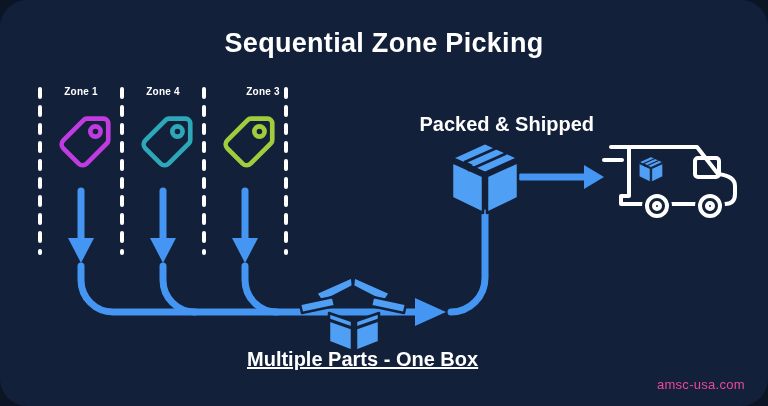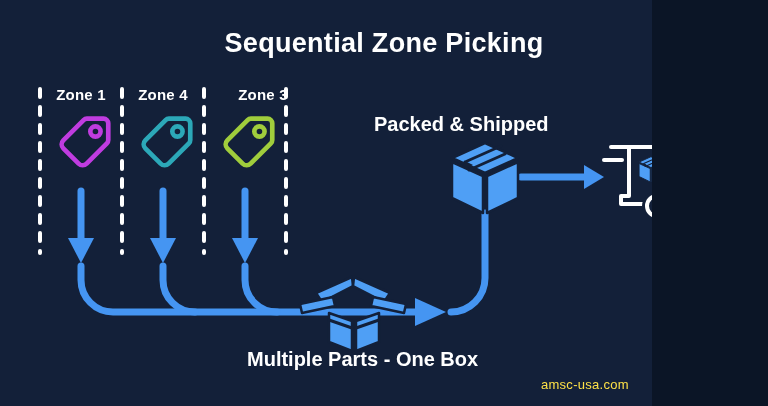--- a/index.html
+++ b/index.html
@@ -1,29 +1,30 @@
 <!DOCTYPE html>
 <html><head>
 <meta charset="utf-8">
 <style>
   html,body{margin:0;padding:0;background:#0b1526;}
   .canvas{
-    position:relative;width:652px;height:406px;overflow:hidden;
+    position:relative;width:768px;height:406px;overflow:hidden;
     background:#132039;
     font-family:"Liberation Sans", sans-serif;
+    border-radius:27px;
   }
   .canvas svg{position:absolute;left:0;top:0;}
   .txt{position:absolute;color:#ffffff;font-weight:bold;white-space:nowrap;}
   .title{top:28px;left:0;width:768px;text-align:center;font-size:27px;letter-spacing:.3px;}
-  .zone-label{top:86px;font-size:15px;transform:translateX(-50%);letter-spacing:.2px;}
+  .zone-label{top:86px;font-size:10px;transform:translateX(-50%);letter-spacing:.2px;}
   .z1{left:81px}.z2{left:163px}.z3{left:263px}
-  .packed{top:113px;left:374px;width:220px;text-align:left;font-size:20px;}
-  .multi{top:348px;left:247px;width:220px;text-align:center;font-size:20px;}
+  .packed{top:113px;left:374px;width:220px;text-align:right;font-size:20px;}
+  .multi{top:348px;left:247px;width:220px;text-align:center;font-size:20px;text-decoration:underline;}
   .watermark{position:absolute;top:377px;right:23px;font-size:13px;font-weight:normal;
-    color:#fde047;letter-spacing:.3px;}
+    color:#ec4899;letter-spacing:.3px;}
   
   .dash{stroke:#ffffff;stroke-width:4;stroke-linecap:round;stroke-dasharray:8 10;fill:none;}
   .flow{stroke:#4595f2;stroke-width:7;fill:none;stroke-linecap:round;}
   .fhead{fill:#4595f2;stroke:none;}
   .bfill{fill:#4f9ff5;stroke:#132039;stroke-width:2.5;stroke-linejoin:round;}
   .bgap{stroke:#132039;stroke-width:3;stroke-linecap:round;fill:none;}
   .bgfill{fill:#132039;stroke:none;}
   .tag{fill:none;stroke-width:2;stroke-linecap:round;stroke-linejoin:round;}
   .truck{fill:none;stroke:#ffffff;stroke-width:4;stroke-linecap:round;stroke-linejoin:round;}
 </style>

